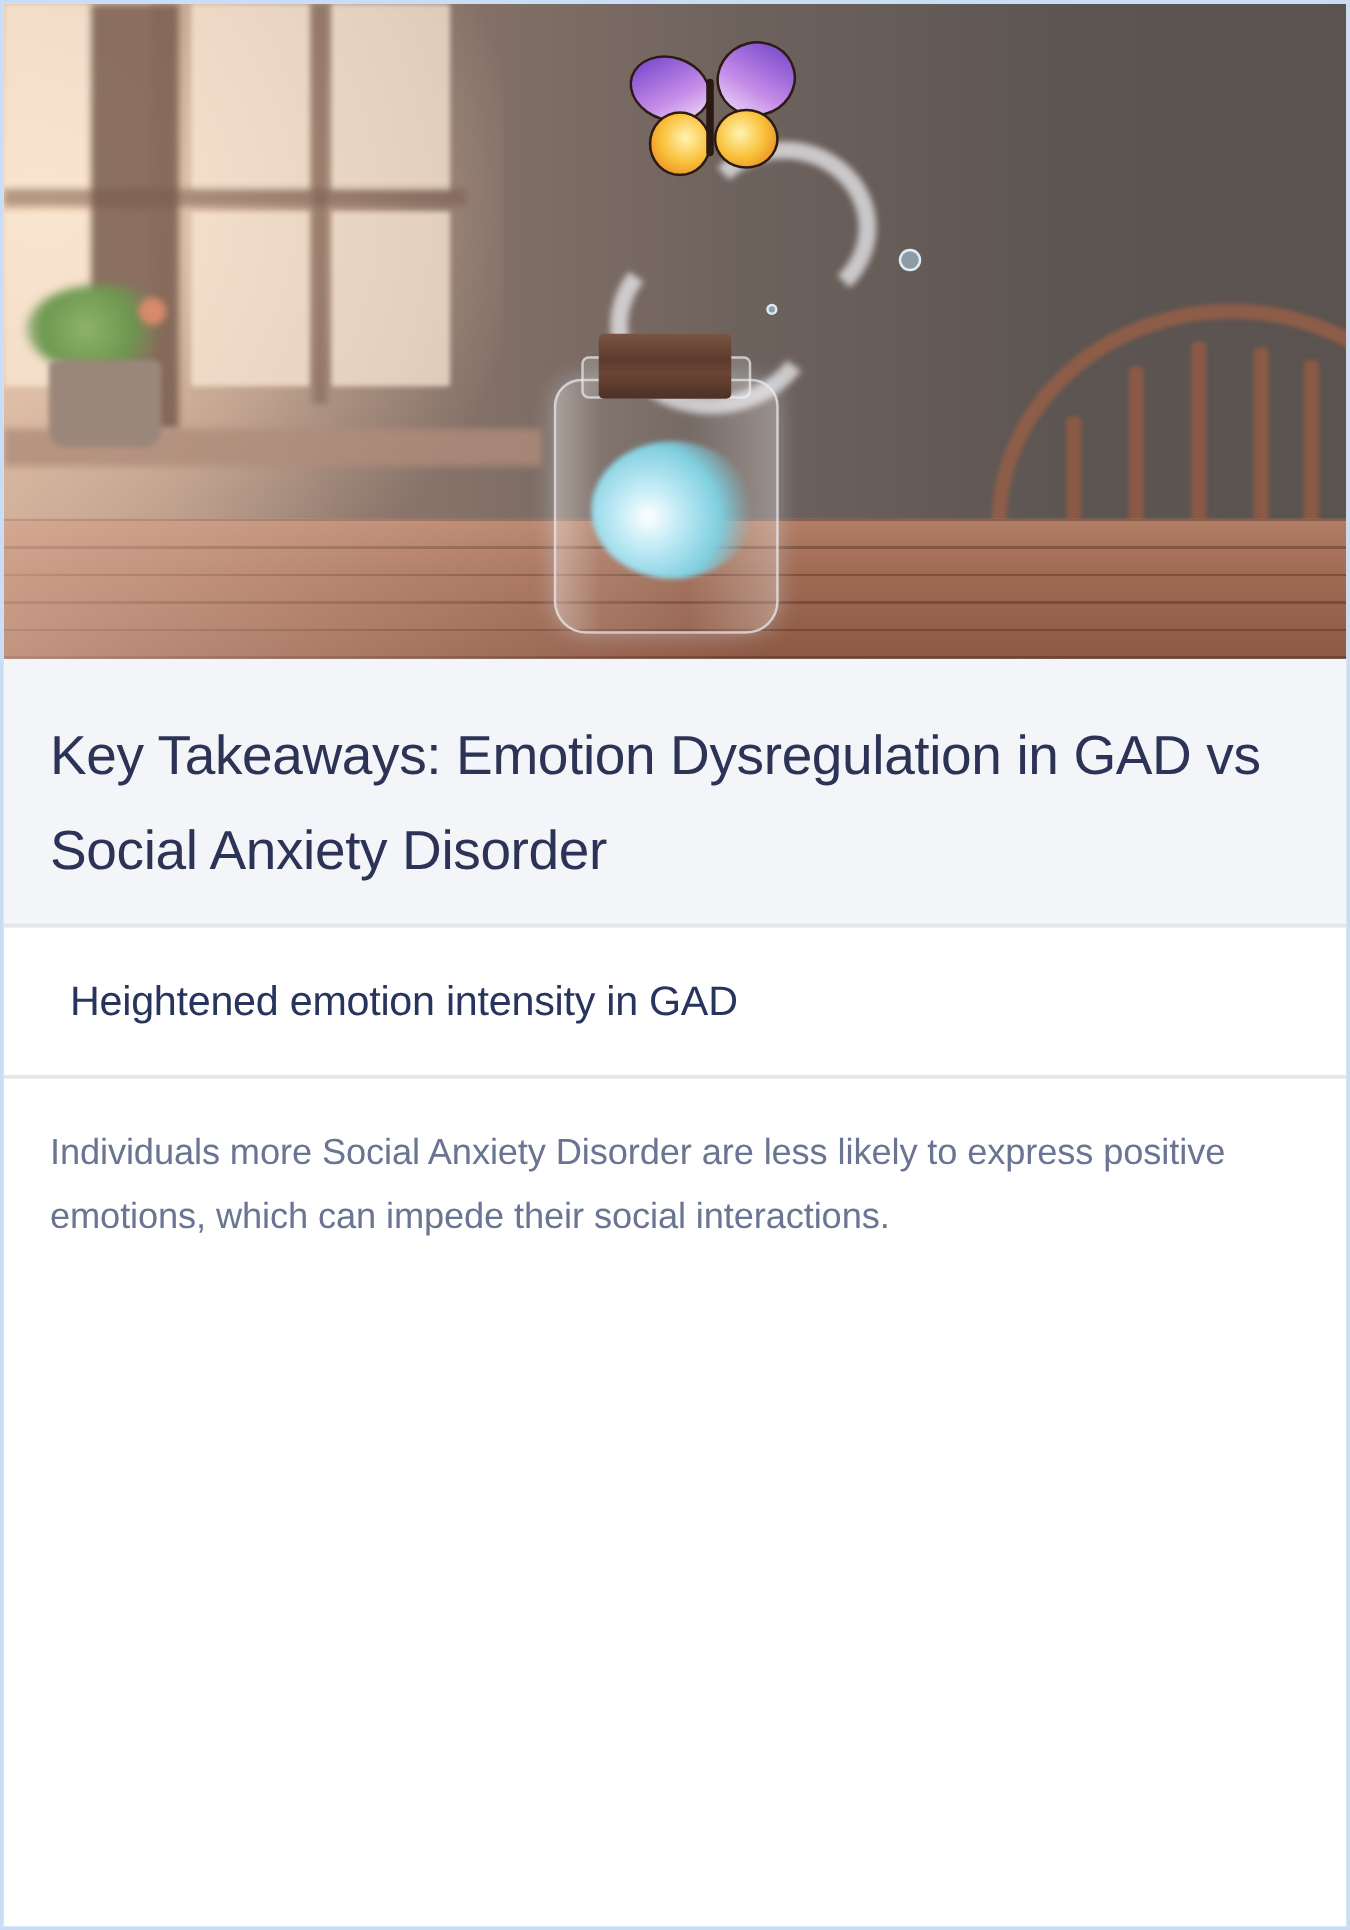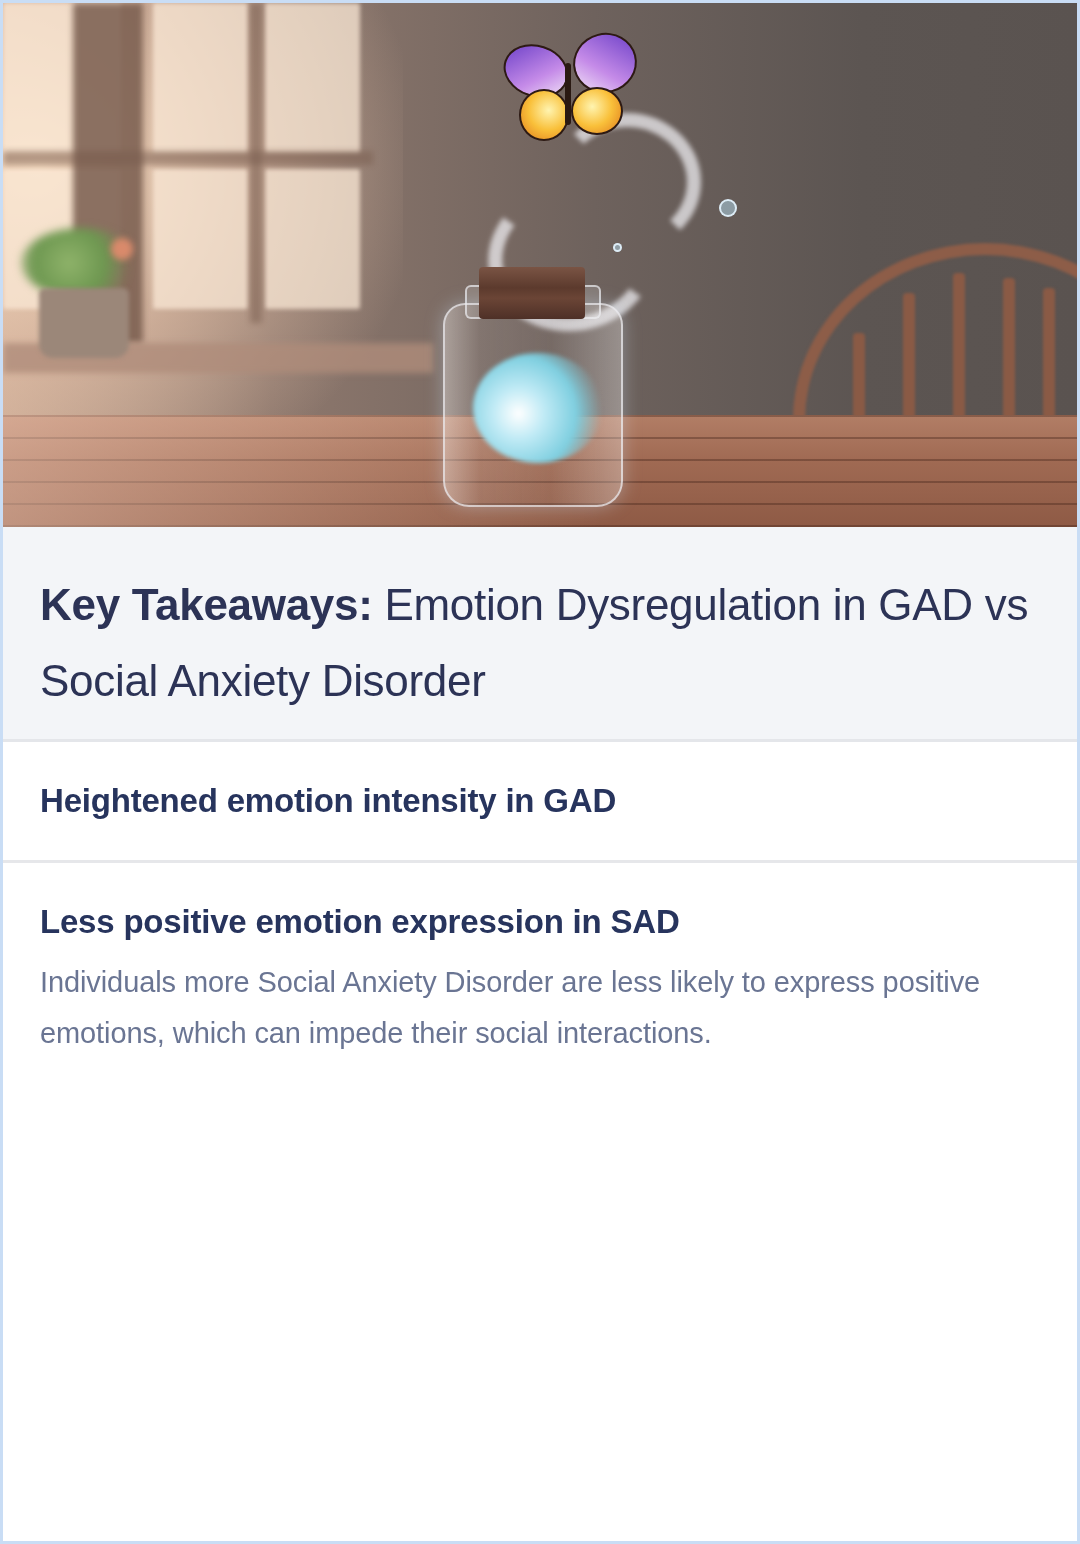--- a/index.html
+++ b/index.html
@@ -65,28 +65,28 @@
   .title-band {
     background: #f3f5f8;
     padding: 40px 37px 32px 37px;
     border-bottom: 3px solid #e4e6ea;
     height: 140px;
   }
   .title {
     margin: 0; font-size: 44px; line-height: 76px; color: #2c3356; font-weight: 400;
     font-family: "Liberation Sans", sans-serif; letter-spacing: -0.3px;
   }
-  .title .strong { font-weight: 700; text-align: center; }
+  .title .strong { font-weight: 400; text-align: center; }
   .item {
     padding: 34px 37px 24px 37px;
     border-bottom: 3px solid #e6e7ea;
   }
   .item:last-child { border-bottom: none; }
   .item h3 {
-    margin: 0 0 10px 0; font-size: 33px; line-height: 50px; color: #27345d; font-weight: 700; letter-spacing: -0.2px;
+    margin: 0 0 10px 16px; font-size: 33px; line-height: 50px; color: #27345d; font-weight: 400; letter-spacing: -0.2px;
   }
   .item p {
     margin: 0; font-size: 29px; line-height: 51px; color: #6a7593; font-weight: 400; letter-spacing: -0.1px;
   }
 </style>
 </head>
 <body>
 
 <div class="card">
 
@@ -139,17 +139,16 @@
   </div>
 
   <div class="title-band">
     <h1 class="title"><span class="strong">Key Takeaways:</span><span> Emotion Dysregulation in GAD vs Social Anxiety Disorder</span></h1>
   </div>
 
   <div class="item">
     <h3>Heightened emotion intensity in GAD</h3>
   </div>
   <div class="item">
-    <h3>Less positive emotion expression in SAD</h3>
     <p>Individuals more Social Anxiety Disorder are less likely to express positive emotions, which can impede their social interactions.</p>
   </div>
 
 </div>
 
 </body></html>

